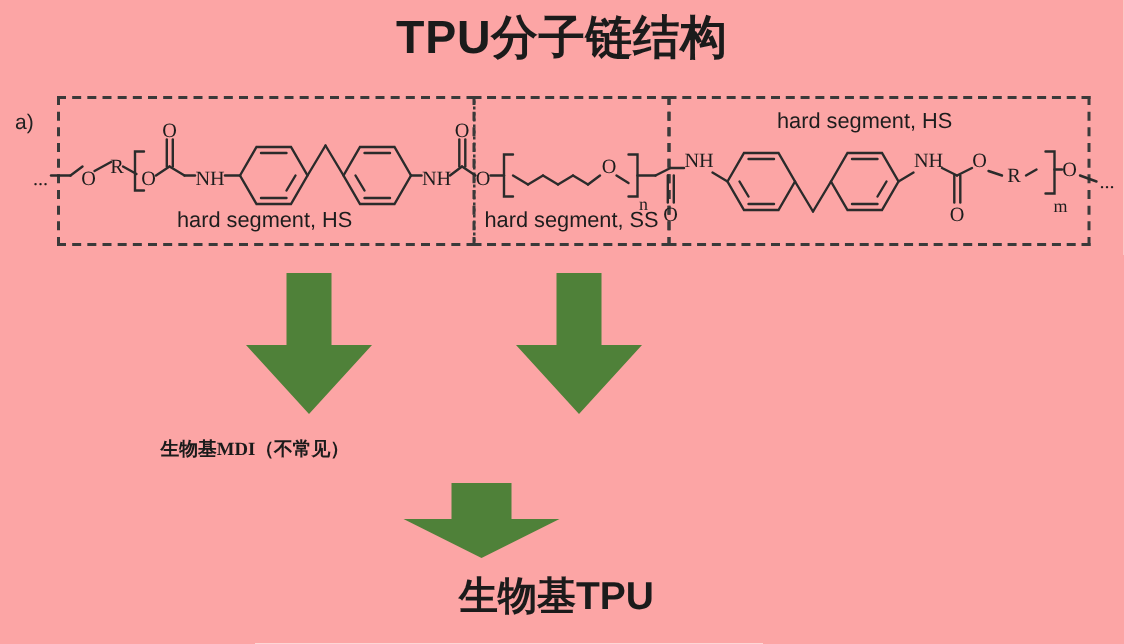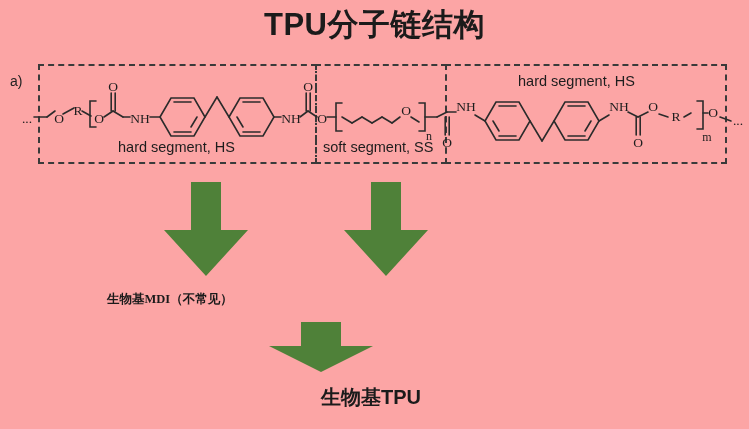--- a/index.html
+++ b/index.html
@@ -96,21 +96,21 @@
   #label-mdi    { left: 107px; top: 291px; }
   #label-polyol { left: 330px; top: 291px; }
 
   
   #bottom-title {
     position: absolute;
     left: 0;
     top: 378px;
     width: 742px;
     text-align: center;
-    font-size: 20px;
+    font-size: 26px;
     font-weight: bold;
     color: #1b1b1b;
     line-height: 38px;
     white-space: nowrap;
   }
 </style>
 </head>
 <body>
 
 <div id="page">
@@ -119,21 +119,21 @@
 
   <div id="structure-figure">
 
     <div id="panel-label-a">a)</div>
 
     <div class="seg-box" id="hs-box-left"></div>
     <div class="seg-box" id="ss-box"></div>
     <div class="seg-box" id="hs-box-right"></div>
 
     <div class="seg-caption" id="cap-hs-left">hard segment, HS</div>
-    <div class="seg-caption" id="cap-ss">soft segment, SS</div>
+    <div class="seg-caption" id="cap-ss">hard segment, SS</div>
     <div class="seg-caption" id="cap-hs-right">hard segment, HS</div>
 
     <svg id="chem-svg" width="749" height="118" viewBox="0 0 749 118">
       <g stroke="#2b2b2b" stroke-width="1.6" fill="none" stroke-linecap="round">
 
         <line x1="34" y1="62" x2="47" y2="62"></line>
         <line x1="47" y1="62" x2="55" y2="56"></line>
         <line x1="63" y1="59" x2="74" y2="53"></line>
         <line x1="82" y1="56" x2="91" y2="61"></line>
 

